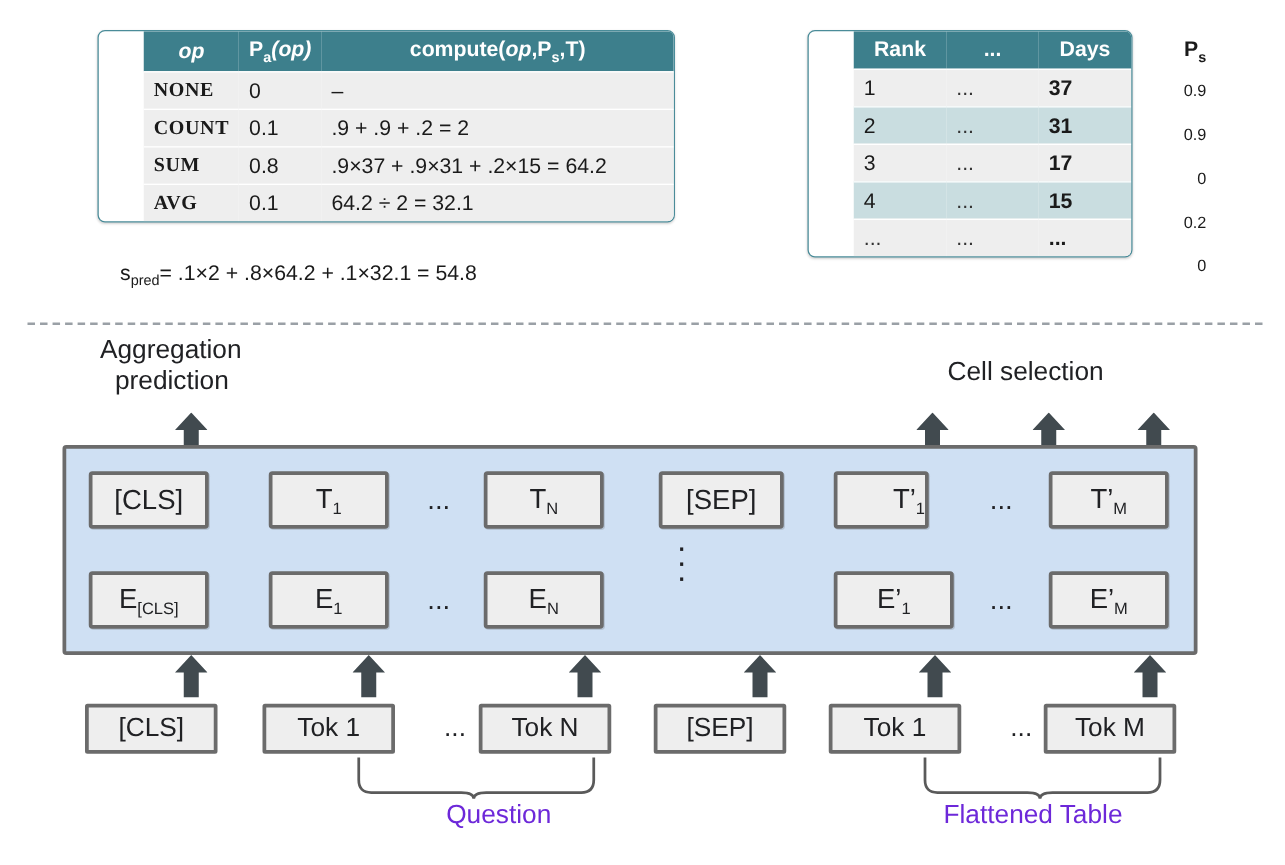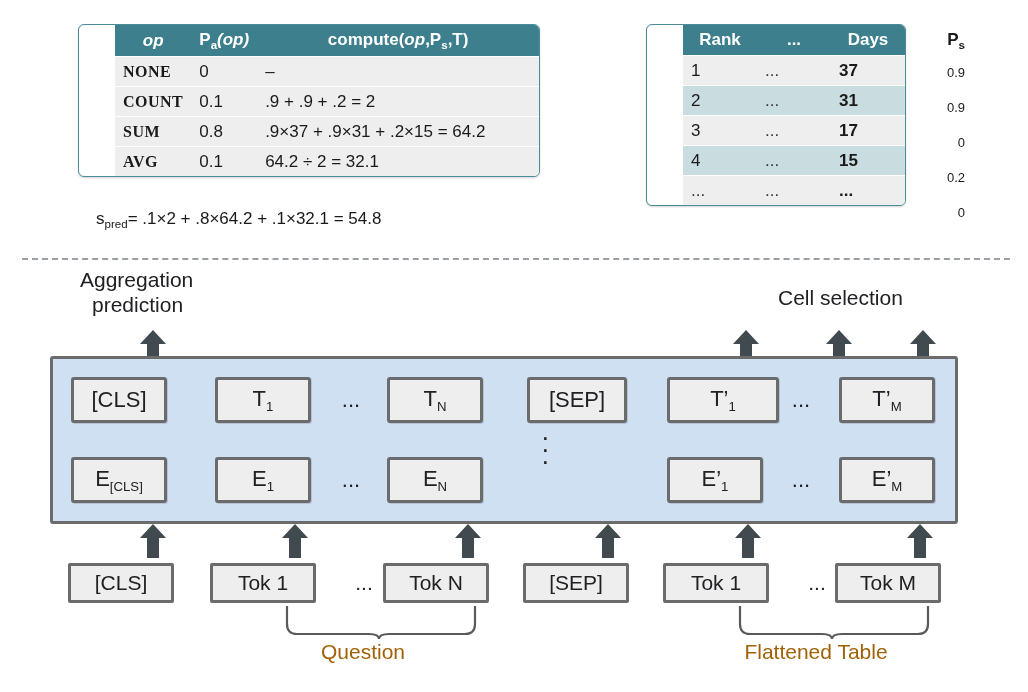--- a/index.html
+++ b/index.html
@@ -83,21 +83,21 @@
 
   
   #divider {
     left:22px; top:258px; width:988px; height:0;
     border-top:2px dashed #9aa0a6;
   }
 
   
   .big-label { font-size:21px; color:#202124; line-height:1.18; }
   #agg-label { left:44px; top:268px; width:210px; }
-  #cell-label { left:722px; top:286px;margin-left:20px; }
+  #cell-label { left:722px; top:286px; }
 
   
   #encoder {
     left:50px; top:356px; width:908px; height:168px;
     background:#cfe0f3;
     border:3px solid #6b6b6b;
     border-radius:3px;
   }
   #vdots {
     left:502px; top:428px;
@@ -144,22 +144,22 @@
     width:26px;
     color:#414a4f;
   }
   .arrow-up svg { display:block; }
 
   
   .brace { position:absolute; }
   .brace svg { display:block; }
   .brace-label {
     position:absolute;
-    font-size:21px; color:#a16207;
-    text-align:center;
+    font-size:21px; color:#6d28d9;
+    text-align:right;
   }
 </style>
 </head>
 <body>
 
 <table class="tbl abs" id="op-table">
   <thead>
     <tr>
       <th class="c-op">
         <span class="ital">op</span>
@@ -285,21 +285,21 @@
   <div class="tokbox" style="left:162px; top:18px; width:96px;">
     <span class="t"><span>T</span><span class="sb">1</span></span>
   </div>
   <div class="ellip" style="left:276px; top:18px; width:44px;">...</div>
   <div class="tokbox" style="left:334px; top:18px; width:96px;">
     <span class="t"><span>T</span><span class="sb">N</span></span>
   </div>
   <div class="tokbox" style="left:474px; top:18px; width:100px;">
     <span class="t">[SEP]</span>
   </div>
-  <div class="tokbox" style="left:614px; top:18px; width:112px;">
+  <div class="tokbox" style="left:614px; top:18px; width:76px;justify-content:flex-end;">
     <span class="t"><span>T’</span><span class="sb">1</span></span>
   </div>
   <div class="ellip" style="left:726px; top:18px; width:44px;">...</div>
   <div class="tokbox" style="left:786px; top:18px; width:96px;">
     <span class="t"><span>T’</span><span class="sb">M</span></span>
   </div>
 
   <div class="abs" id="vdots" style="left:452px; top:72px;">
     <span style="font-size:26px;line-height:12px;">·</span>
     <span style="font-size:26px;line-height:12px;">·</span>

